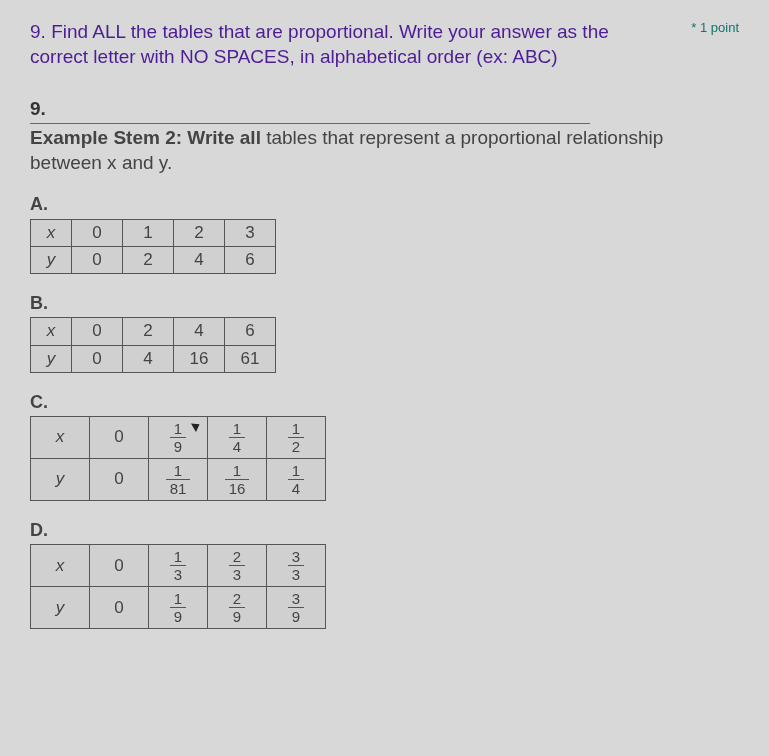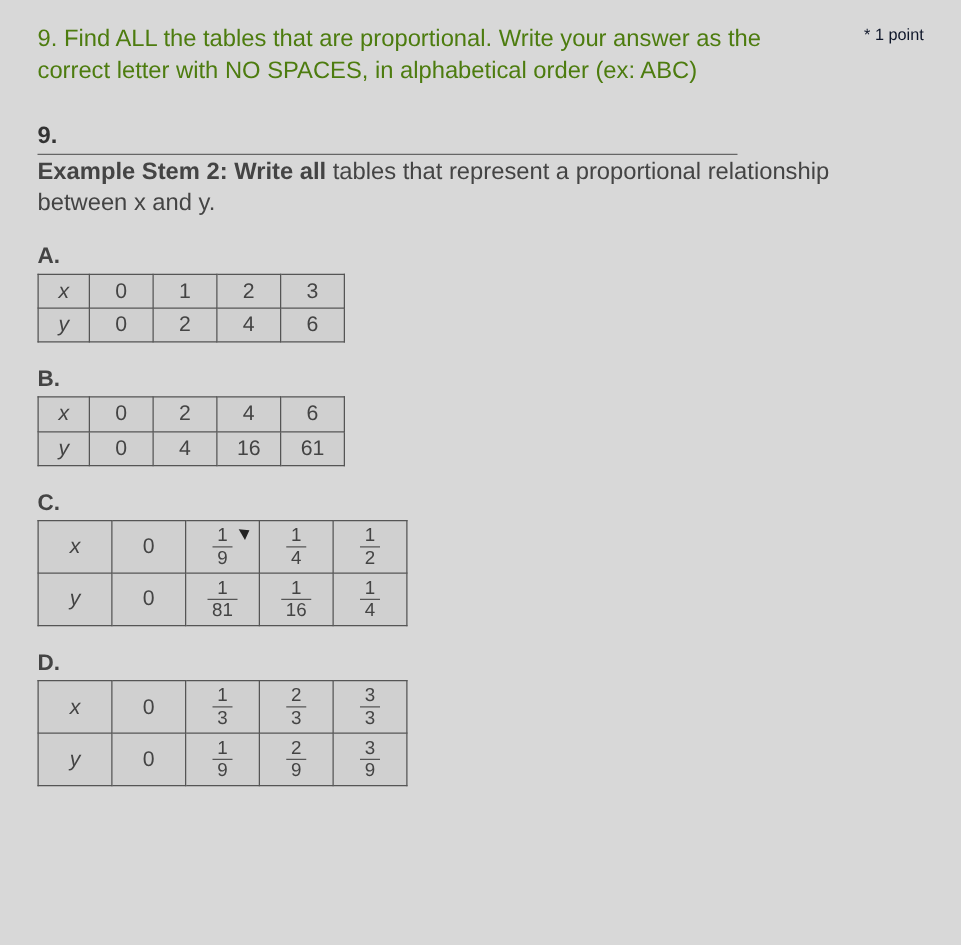--- a/index.html
+++ b/index.html
@@ -15,26 +15,26 @@
       line-height: 1.3;
       filter: blur(0.3px);
     }
     .header-row {
       display: flex;
       justify-content: space-between;
       align-items: flex-start;
     }
     .question-text {
       font-size: 19px;
-      color: #4d7c0f;
+      color: #4c1d95;
       flex: 1;
     }
     .points {
       font-size: 13px;
-      color: #0f172a;
+      color: #0f766e;
       margin-left: 20px;
       white-space: nowrap;
     }
     .qnum {
       margin-top: 28px;
       font-size: 19px;
       font-weight: bold;
       color: #333;
       border-bottom: 1.5px solid #666;
       display: inline-block;

